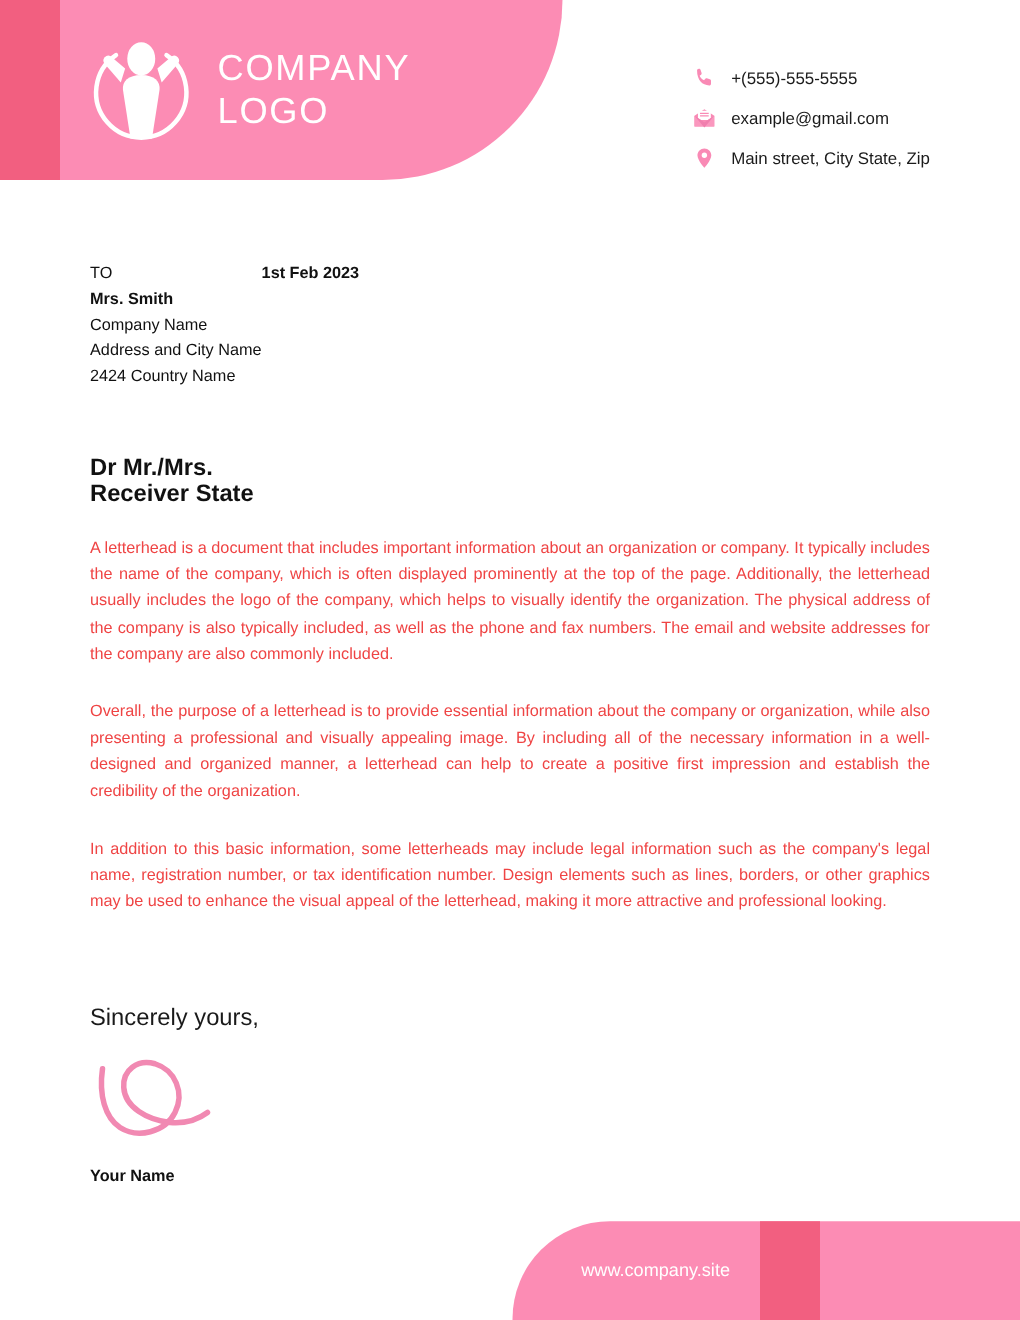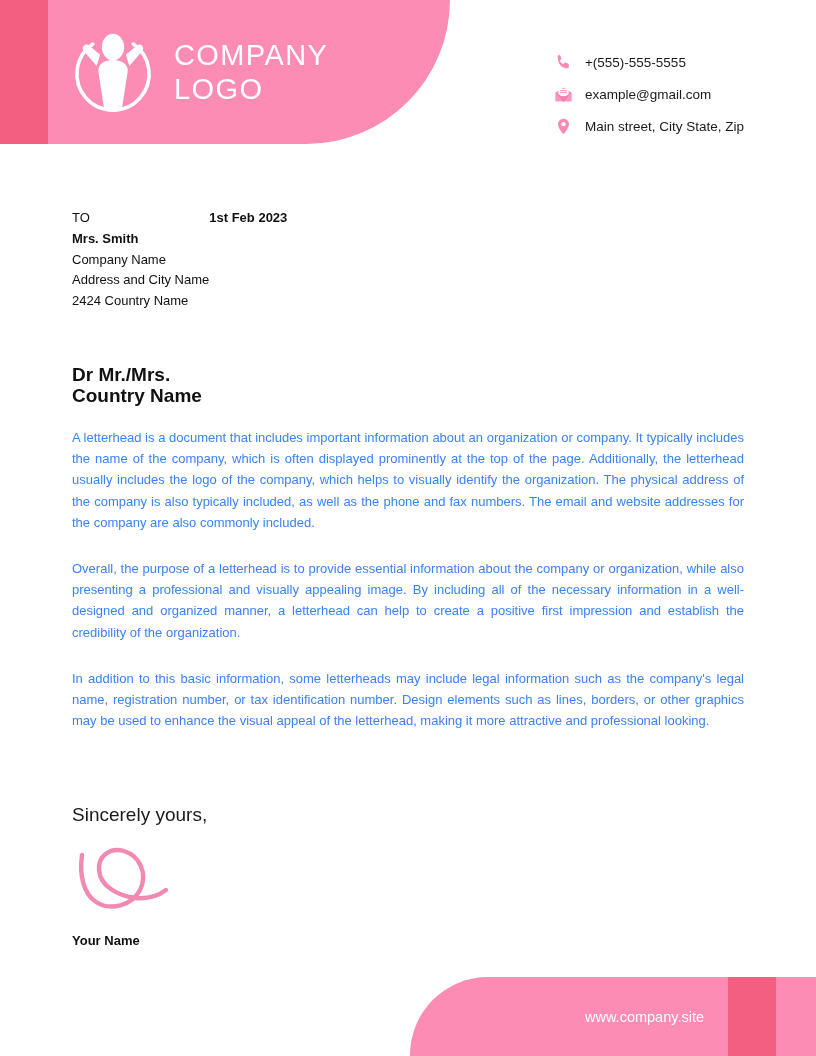--- a/index.html
+++ b/index.html
@@ -57,38 +57,38 @@
 
   
   .salutation {
     position:absolute; left:72px; top:365px;
     font-size:19px; font-weight:bold; color:#111; line-height:20.8px;
   }
 
   
   .body-copy {
     position:absolute; left:72px; top:427px; width:672px;
-    font-size:13px; color:#3b82f6; text-align:justify; line-height:21.2px;
+    font-size:13px; color:#ef4444; text-align:justify; line-height:21.2px;
   }
   .body-copy p { margin:0 0 25px 0; }
   .body-copy p:last-child { margin-bottom:0; }
 
   
   .signoff {
     position:absolute; left:72px; top:805px;
     font-size:19px; color:#1a1a1a; line-height:20.8px;
   }
   .signature { position:absolute; left:74px; top:832px; width:112px; height:92px; }
   .sign-name {
     position:absolute; left:72px; top:931px;
     font-size:13px; font-weight:bold; color:#111; line-height:20.8px;
   }
 
   
-  .footer { position:absolute; left:0; bottom:0; width:776px; height:79px; }
+  .footer { position:absolute; left:0; bottom:0; width:656px; height:79px; }
   .footer-shape {
     position:absolute; left:410px; top:0; width:406px; height:79px;
     background:#fc8cb4;
     border-top-left-radius:78px;
   }
   .footer-bar-dark {
     position:absolute; right:0; top:0; width:48px; height:79px;
     background:#f25f80;
   }
   .footer-url {
@@ -151,21 +151,21 @@
       <div class="recipient">Mrs. Smith</div>
       <div>Company Name</div>
       <div>Address and City Name</div>
       <div>2424 Country Name</div>
     </div>
     <div class="date">1st Feb 2023</div>
   </div>
 
   <div class="salutation">
     <div>Dr Mr./Mrs.</div>
-    <div>Country Name</div>
+    <div>Receiver State</div>
   </div>
 
   <div class="body-copy">
     <p>A letterhead is a document that includes important information about an organization or company. It typically includes the name of the company, which is often displayed prominently at the top of the page. Additionally, the letterhead usually includes the logo of the company, which helps to visually identify the organization. The physical address of the company is also typically included, as well as the phone and fax numbers. The email and website addresses for the company are also commonly included.</p>
     <p>Overall, the purpose of a letterhead is to provide essential information about the company or organization, while also presenting a professional and visually appealing image. By including all of the necessary information in a well-designed and organized manner, a letterhead can help to create a positive first impression and establish the credibility of the organization.</p>
     <p>In addition to this basic information, some letterheads may include legal information such as the company's legal name, registration number, or tax identification number. Design elements such as lines, borders, or other graphics may be used to enhance the visual appeal of the letterhead, making it more attractive and professional looking.</p>
   </div>
 
   <div class="signoff">Sincerely yours,</div>
   <svg class="signature" viewBox="0 0 112 92">

